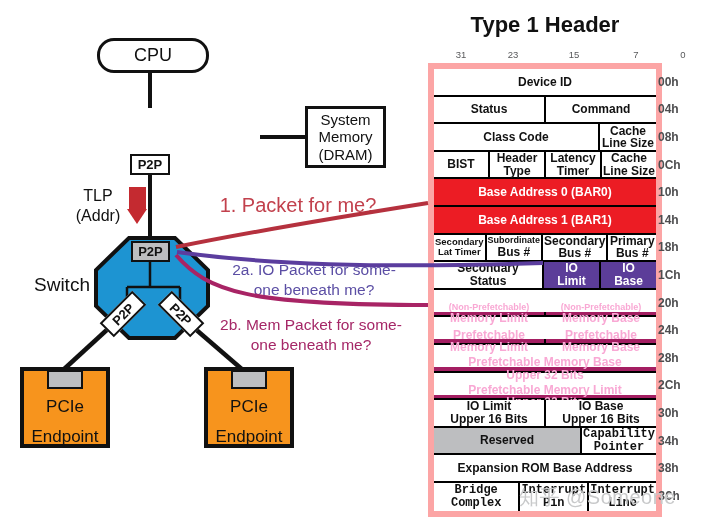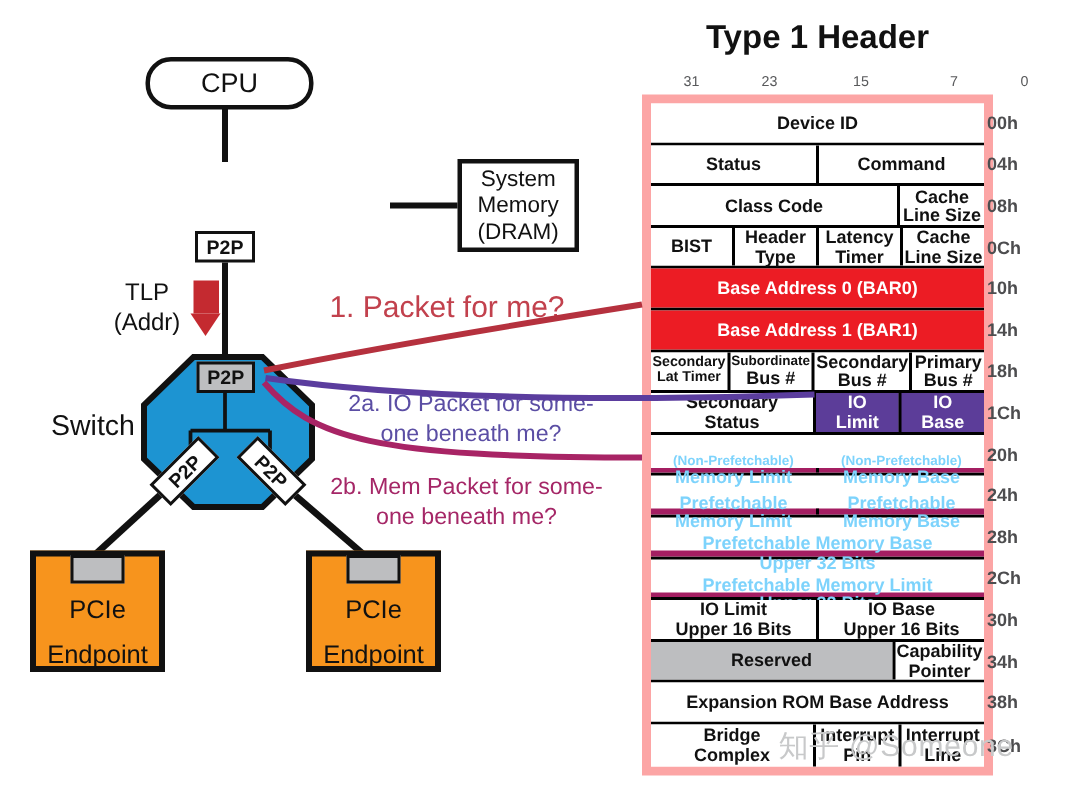--- a/index.html
+++ b/index.html
@@ -56,28 +56,28 @@
   #bit-labels span{position:absolute; transform:translateX(-50%);}
   #bit-labels span:nth-child(1){left:7px;}
   #bit-labels span:nth-child(2){left:59px;}
   #bit-labels span:nth-child(3){left:120px;}
   #bit-labels span:nth-child(4){left:182px;}
   #bit-labels span:nth-child(5){left:229px;}
 
   #register-table{position:absolute; left:428px; top:63px; width:234px;
                   border:6px solid #fca5a5; background:#fff; z-index:2;}
   .trow{position:relative; display:flex; height:27.6px; border-bottom:2px solid #000;}
-  .trow:last-child{border-bottom:none;}
+  .trow:last-child{border-bottom:none;font-family:Liberation Mono, monospace;}
   .cell{flex-grow:1; flex-basis:0; display:flex; flex-direction:column; align-items:center;
         justify-content:center; font-weight:bold; font-size:12px; line-height:1.04;
         text-align:center; padding:0 1px; background:#fff; color:#111;}
   .cell + .cell{border-left:2px solid #000;}
   .bg-red{background:var(--red); color:#ffffff;}
   .bg-purple{background:var(--purple); color:#fff;}
-  .bg-magenta{background:var(--magenta); color:#7dd3fc;margin-top:22px;}
+  .bg-magenta{background:var(--magenta); color:#f9a8d4;margin-top:22px;}
   .bg-gray{background:var(--gray);}
   .cell.small{font-size:9.5px;}
   .cell .xsmall{font-size:9px;}
   .addr{position:absolute; right:-44px; top:0; height:100%; width:42px; display:flex;
         align-items:center; font-size:12px; font-weight:bold; color:#4D4D4F;}
   #watermark{position:absolute; left:519px; top:484px; font-size:20px; color:var(--watermark);
              z-index:30; letter-spacing:0.5px; white-space:nowrap;}
 </style>
 </head>
 <body>
@@ -270,21 +270,21 @@
         <div class="cell" style="flex-grow: 2;">
           <span>IO Base</span>
           <span>Upper 16 Bits</span>
         </div>
         <div class="addr">30h</div>
       </div>
       <div class="trow">
         <div class="cell bg-gray" style="flex-grow: 3;">
           <span>Reserved</span>
         </div>
-        <div class="cell" style="flex-grow: 1;">
+        <div class="cell" style="flex-grow: 1; font-family: Liberation Mono, monospace;">
           <span>Capability</span>
           <span>Pointer</span>
         </div>
         <div class="addr">34h</div>
       </div>
       <div class="trow">
         <div class="cell" style="flex-grow: 4;">
           <span>Expansion ROM Base Address</span>
         </div>
         <div class="addr">38h</div>

